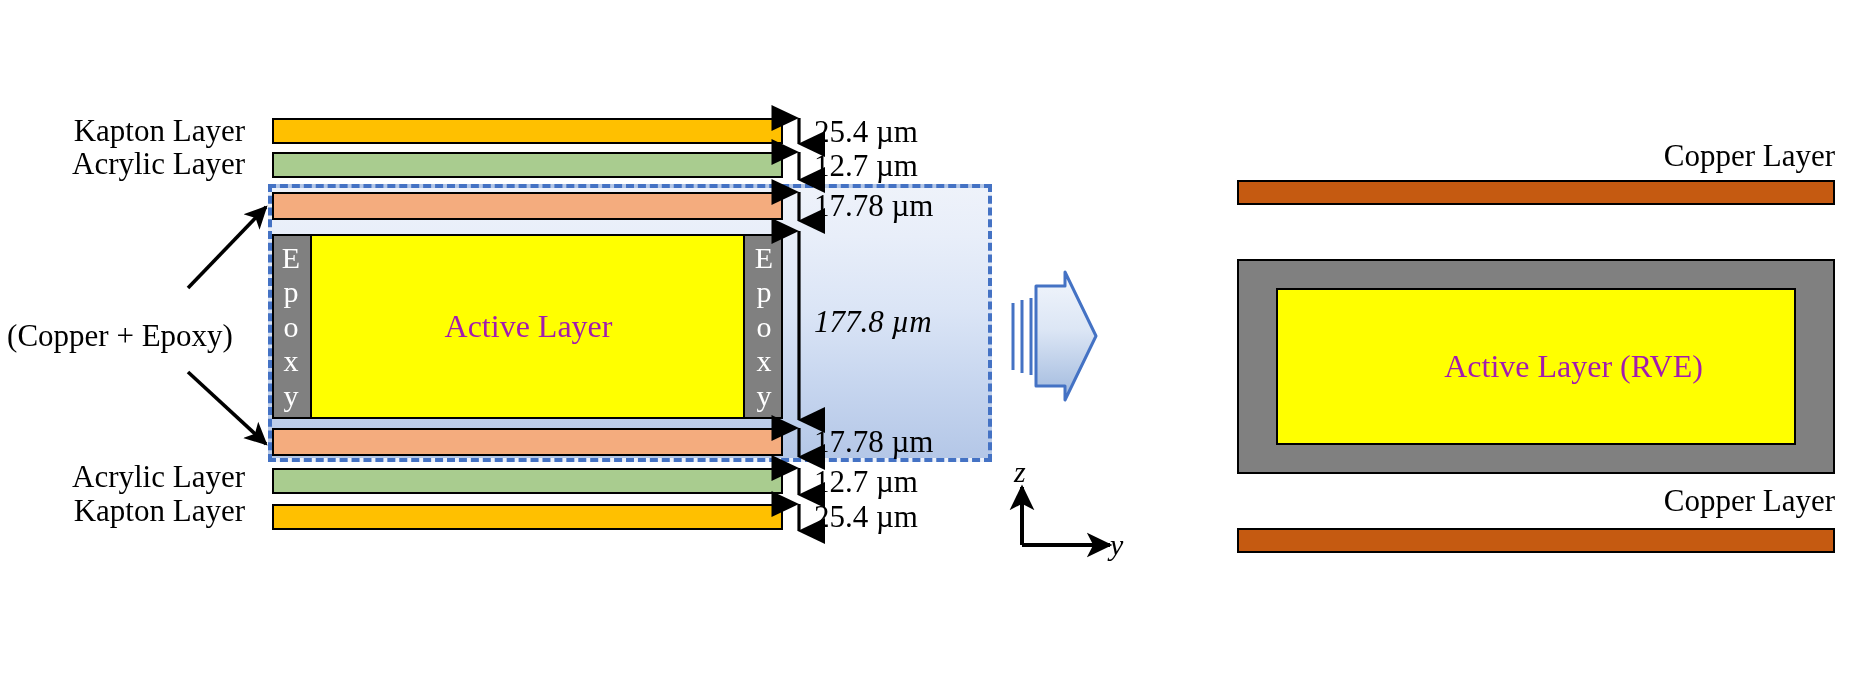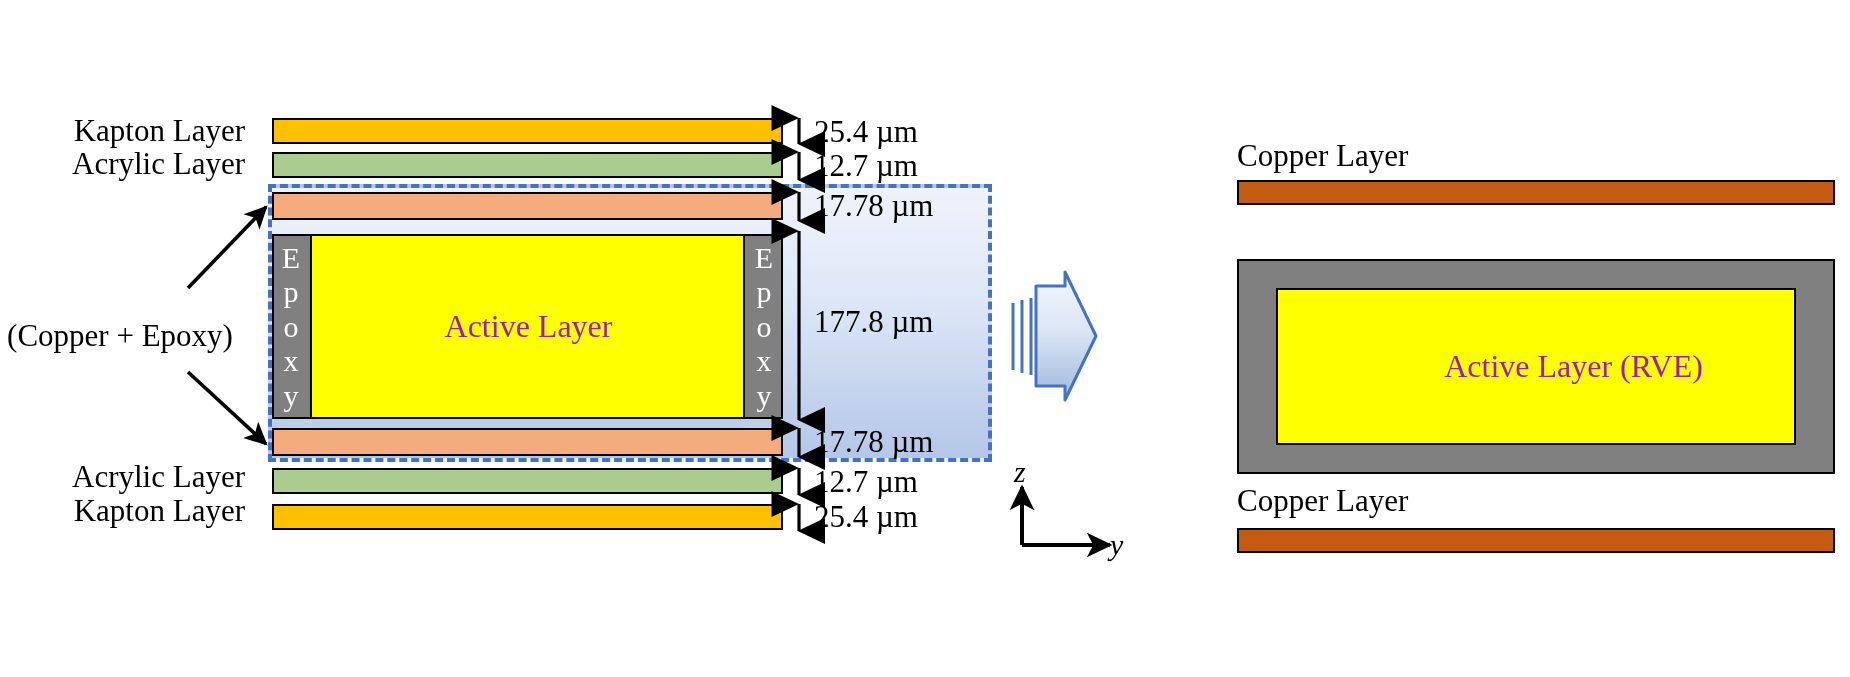--- a/index.html
+++ b/index.html
@@ -23,21 +23,21 @@
   
   .lbl {
     position: absolute;
     font-family: "Liberation Serif", "DejaVu Serif", serif;
     font-size: 31px;
     line-height: 1.05;
     color: #000;
     white-space: nowrap;
   }
   .lbl.right   { text-align: right; }
-  .lbl.center  { text-align: left; }
+  .lbl.center  { text-align: right; }
   .axis-lbl {
     position: absolute;
     font-family: "Liberation Serif", "DejaVu Serif", serif;
     font-style: italic;
     font-size: 30px;
     color: #000;
   }
 
   
   .bar {
@@ -145,21 +145,21 @@
   <div class="lbl right" style="left:0px; top:148px; width:245px;">Acrylic Layer</div>
 
   <div class="lbl right" style="left:0px; top:320px; width:240px;text-align:center;">(Copper + Epoxy)</div>
 
   <div class="lbl right" style="left:0px; top:461px; width:245px;">Acrylic Layer</div>
   <div class="lbl right" style="left:0px; top:495px; width:245px;">Kapton Layer</div>
 
   <div class="lbl" style="left:814px; top:116px;">25.4 µm</div>
   <div class="lbl" style="left:814px; top:150px;">12.7 µm</div>
   <div class="lbl" style="left:814px; top:190px;">17.78 µm</div>
-  <div class="lbl" style="left:814px; top:306px;">177.8 µm</div>
+  <div class="lbl" style="left:814px; top:306px;font-style:italic;">177.8 µm</div>
   <div class="lbl" style="left:814px; top:426px;">17.78 µm</div>
   <div class="lbl" style="left:814px; top:466px;">12.7 µm</div>
   <div class="lbl" style="left:814px; top:501px;">25.4 µm</div>
 
   <div class="bar copper" style="left:1237px; top:180px; width:598px; height:25px;"></div>
 
   <div class="lbl center" style="left:1237px; top:140px; width:598px;">Copper Layer</div>
 
   <div class="bar grey" style="left:1237px; top:259px; width:598px; height:215px;"></div>
   <div class="abs active" style="left:1276px; top:288px; width:520px; height:157px; border:2px solid #000; box-sizing:border-box;"></div>

